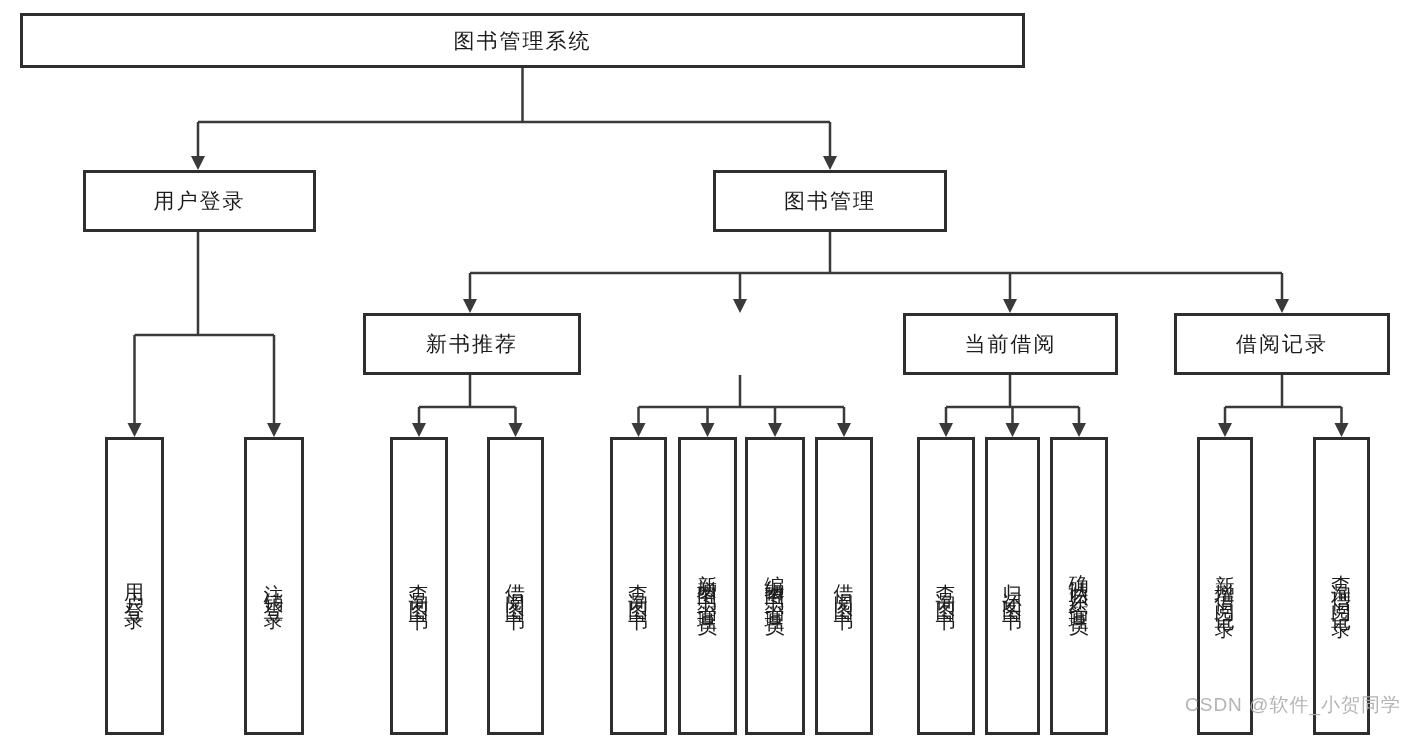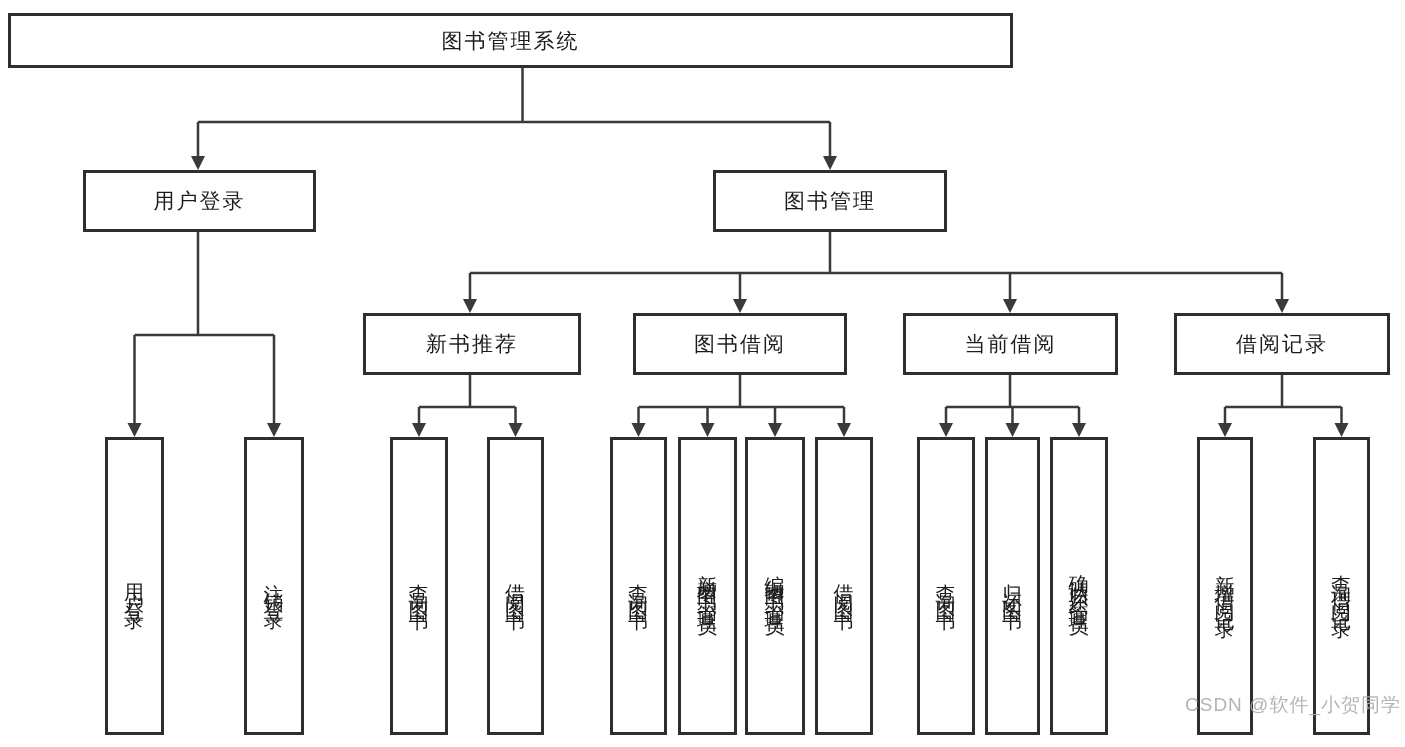--- a/index.html
+++ b/index.html
@@ -95,36 +95,33 @@
         M768 423 L782 423 L775 437 Z
         M837 423 L851 423 L844 437 Z
         M939 423 L953 423 L946 437 Z
         M1005.5 423 L1019.5 423 L1012.5 437 Z
         M1072 423 L1086 423 L1079 437 Z
         M1218 423 L1232 423 L1225 437 Z
         M1334.5 423 L1348.5 423 L1341.5 437 Z"></path>
     </g>
   </svg>
 
-  <div class="node hnode" style="left:8px; top:13px; width:1005px; height:55px;">
+  <div class="node hnode" style="left:20px; top:13px; width:1005px; height:55px;">
     <span>图书管理系统</span>
   </div>
 
   <div class="node hnode" style="left:83px; top:170px; width:233px; height:62px;">
     <span>用户登录</span>
   </div>
   <div class="node hnode" style="left:363px; top:313px; width:218px; height:62px;">
     <span>新书推荐</span>
   </div>
 
   <div class="node hnode" style="left:713px; top:170px; width:234px; height:62px;">
     <span>图书管理</span>
-  </div>
-  <div class="node hnode" style="left:633px; top:313px; width:214px; height:62px;">
-    <span>图书借阅</span>
   </div>
   <div class="node hnode" style="left:1174px; top:313px; width:216px; height:62px;">
     <span>借阅记录</span>
   </div>
   <div class="node hnode" style="left:903px; top:313px; width:215px; height:62px;">
     <span>当前借阅</span>
   </div>
 
   <div class="node vnode" style="left:105px; top:437px; width:59px; height:298px;">
     <span>用户登录</span>

